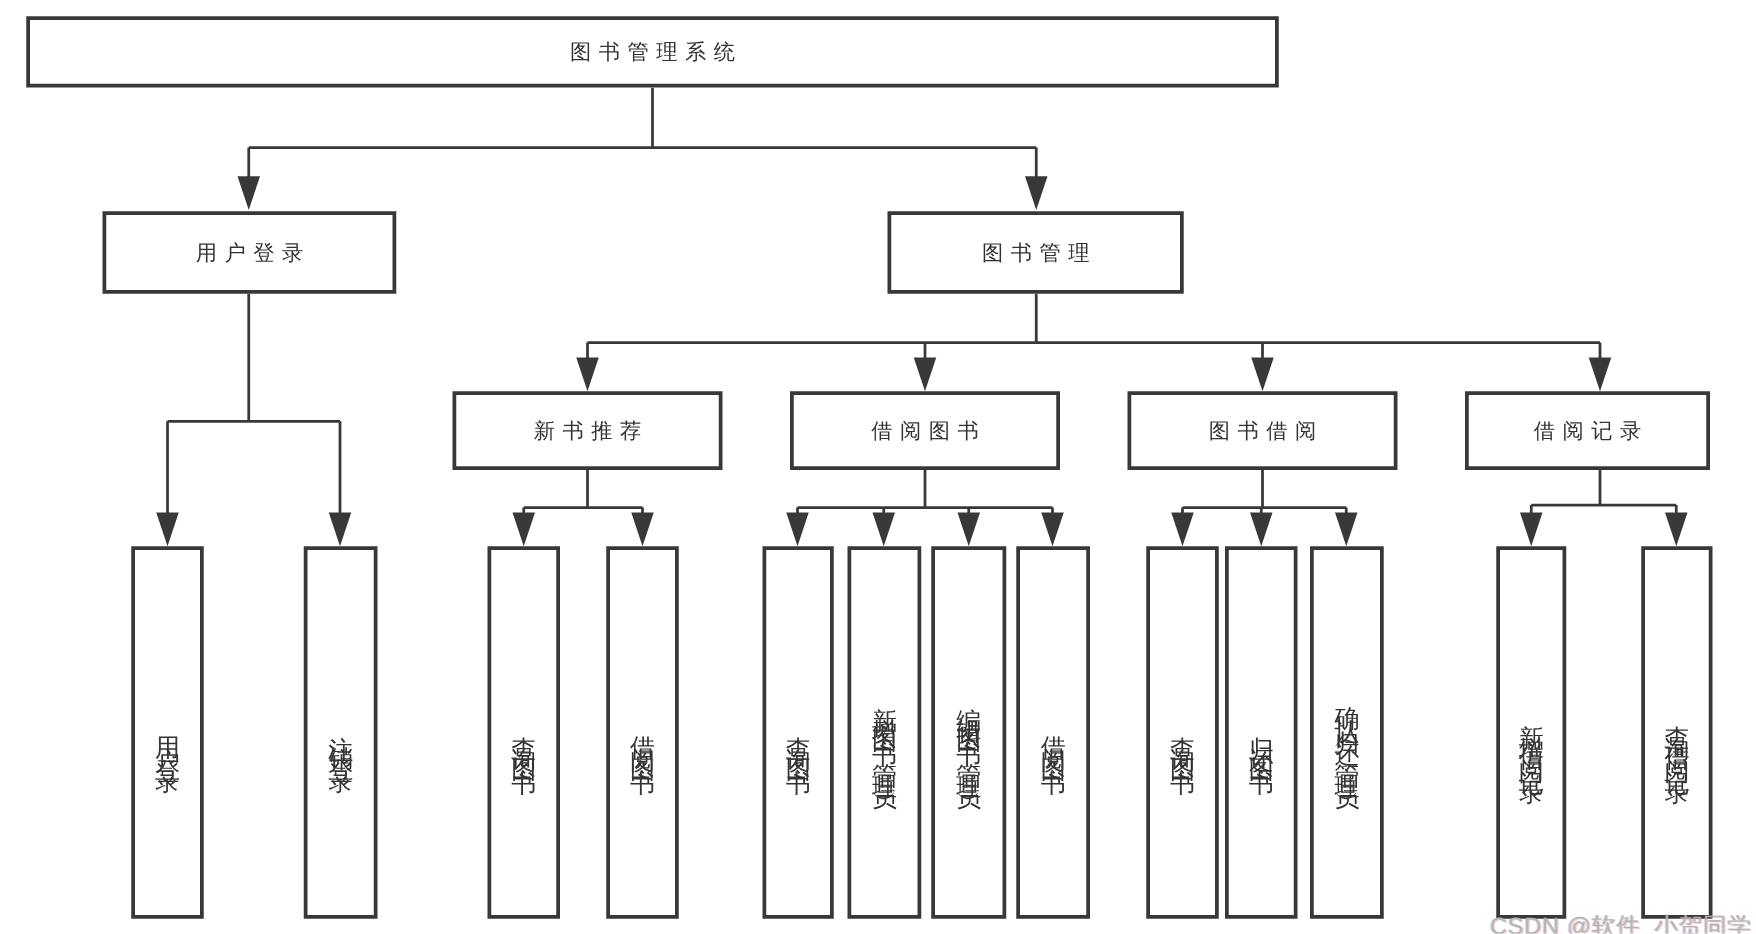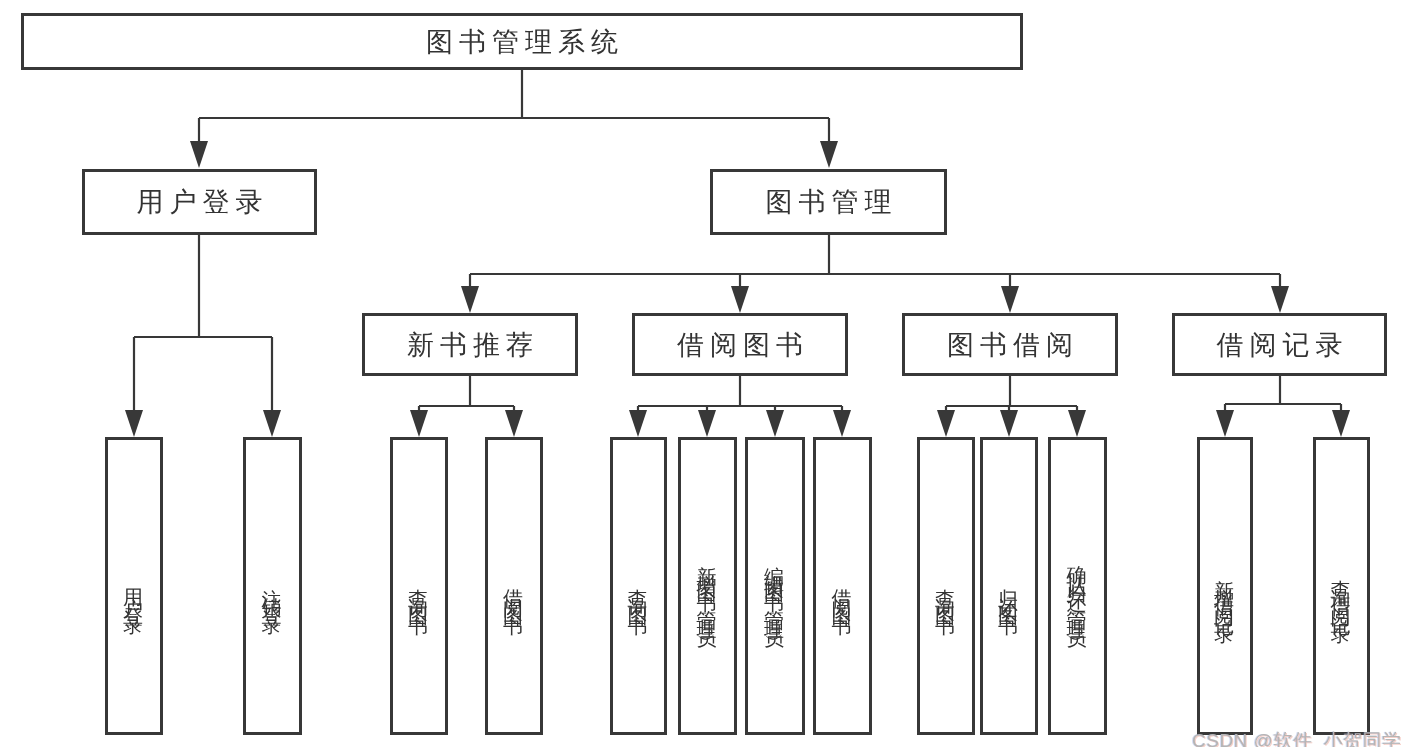--- a/index.html
+++ b/index.html
@@ -18,21 +18,21 @@
   .connector-layer polygon{fill:#383838;stroke:none;}
   .box{
     position:absolute;
     background:#ffffff;
     border:3px solid #383838;
     box-sizing:border-box;
     display:flex;align-items:center;justify-content:center;
     z-index:2;
   }
   .hlabel{
-    font-size:27px;
+    font-size:17px;
     letter-spacing:6px;
     margin-right:-6px;
     white-space:nowrap;
   }
   .vlabel{
     writing-mode:vertical-rl;
     text-orientation:mixed;
     font-size:20px;
     letter-spacing:9px;
     margin-bottom:-9px;
@@ -110,21 +110,21 @@
 
   <div class="box" style="left:362px;top:313px;width:216px;height:63px">
     <span class="hlabel">新书推荐</span>
   </div>
   <div class="box" style="left:632px;top:313px;width:216px;height:63px">
     <span class="hlabel">借阅图书</span>
   </div>
   <div class="box" style="left:902px;top:313px;width:216px;height:63px">
     <span class="hlabel">图书借阅</span>
   </div>
-  <div class="box" style="left:1172px;top:313px;width:215px;height:63px">
+  <div class="box" style="left:1172px;top:313px;width:196px;height:63px">
     <span class="hlabel">借阅记录</span>
   </div>
 
   <div class="box" style="left:105px;top:437px;width:58px;height:298px">
     <span class="vlabel">用户登录</span>
   </div>
   <div class="box" style="left:243px;top:437px;width:59px;height:298px">
     <span class="vlabel">注销登录</span>
   </div>
 

